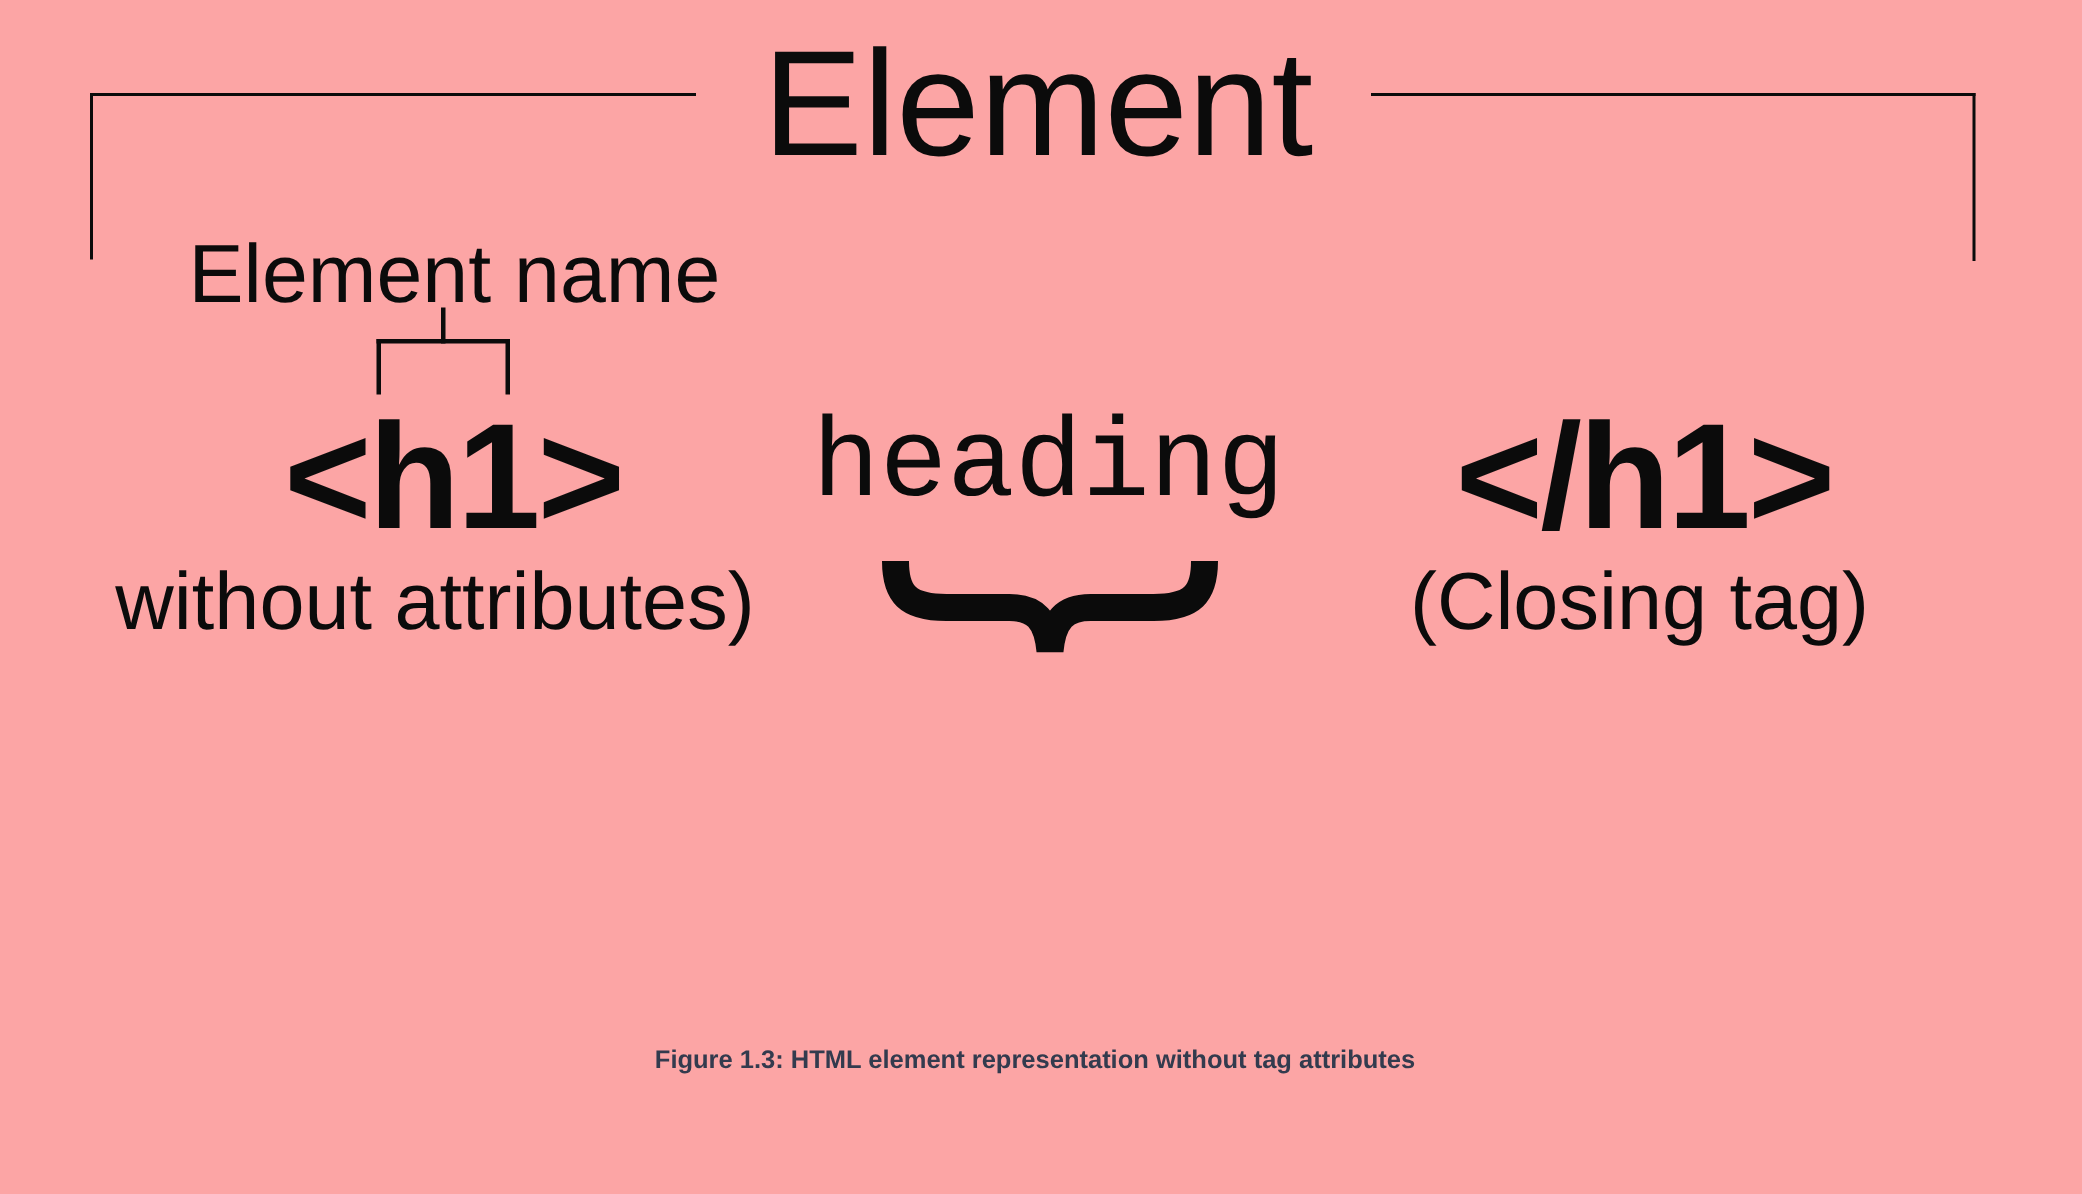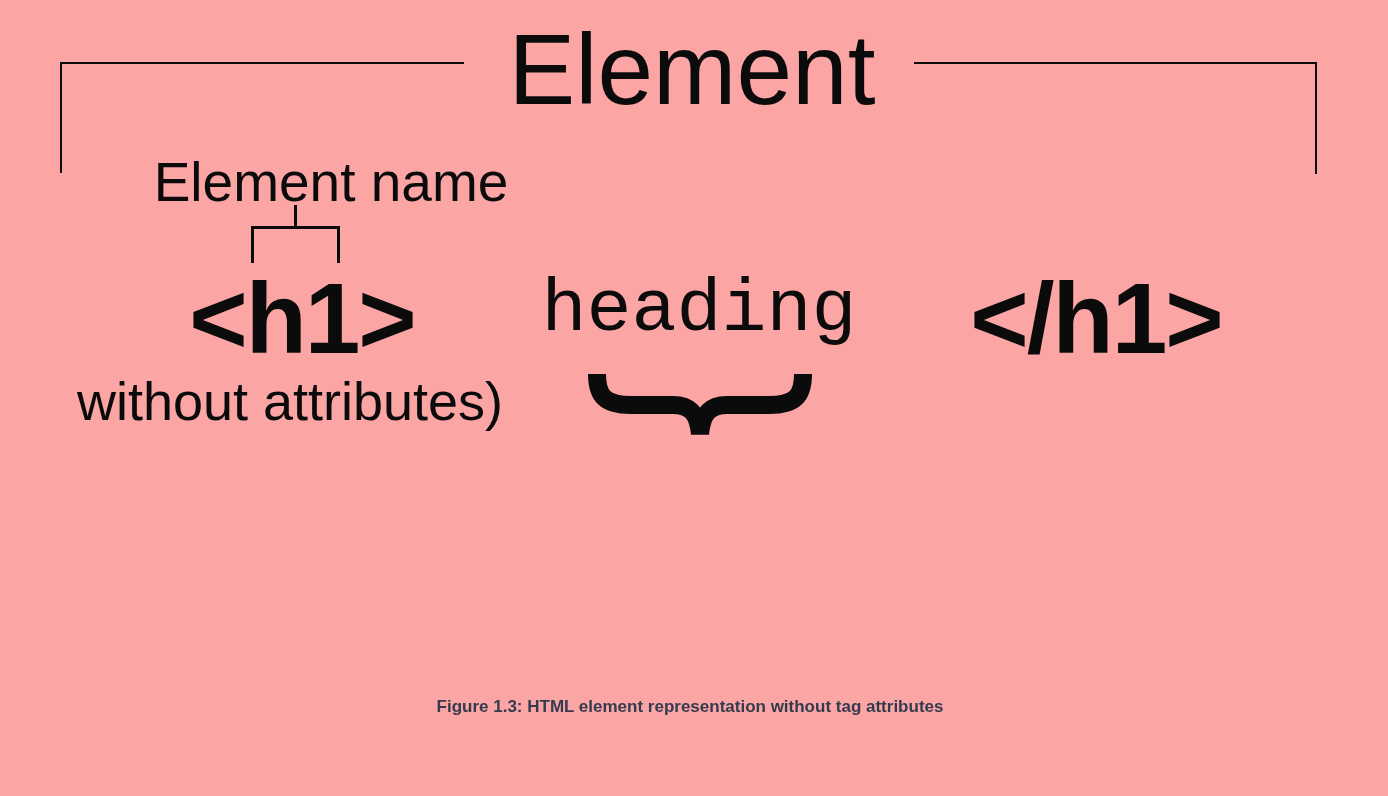--- a/index.html
+++ b/index.html
@@ -19,21 +19,21 @@
   .abs { position: absolute; white-space: nowrap; }
   .center { transform: translateX(-50%); text-align: center; }
   .line { position: absolute; background: #0b0b0b; }
 
   .title {
     top: 19px; left: 692px;
     font-size: 100px; line-height: 1;
   }
   .elem-name {
     top: 155px; left: 303px;
-    font-size: 55px; line-height: 1; margin-left: 28px;
+    font-size: 55px; line-height: 1;
   }
   .tag {
     font-size: 100px; font-weight: bold; line-height: 1;
     letter-spacing: -2px;
   }
   .open-tag  { top: 268px; left: 302px; }
   .close-tag { top: 268px; left: 1096px; }
   .content-word {
     top: 273px; left: 699px;
     font-size: 75px; line-height: 1; font-family: Liberation Mono, monospace;
@@ -89,17 +89,18 @@
   <div class="abs center note open-note">
     <div>without attributes)</div>
   </div>
 
   <div class="abs center content-word">heading</div>
   <svg class="underbrace" width="234" height="76" viewBox="0 0 234 76" aria-hidden="true">
     <path d="M 14,2 C 14,24 22,33 48,33 L 90,33 C 107,33 115,41 117,62 C 119,41 127,33 144,33 L 186,33 C 212,33 220,24 220,2" fill="none" stroke="#0b0b0b" stroke-width="18" stroke-linecap="butt" stroke-linejoin="miter" stroke-miterlimit="6"></path>
   </svg>
 
   <div class="abs center tag close-tag">&lt;/h1&gt;</div>
+  <div class="abs center note close-note">(Closing tag)</div>
 
 
   <div class="abs center caption">Figure 1.3: HTML element representation without tag attributes</div>
 
 </div>
 
 </body></html>

